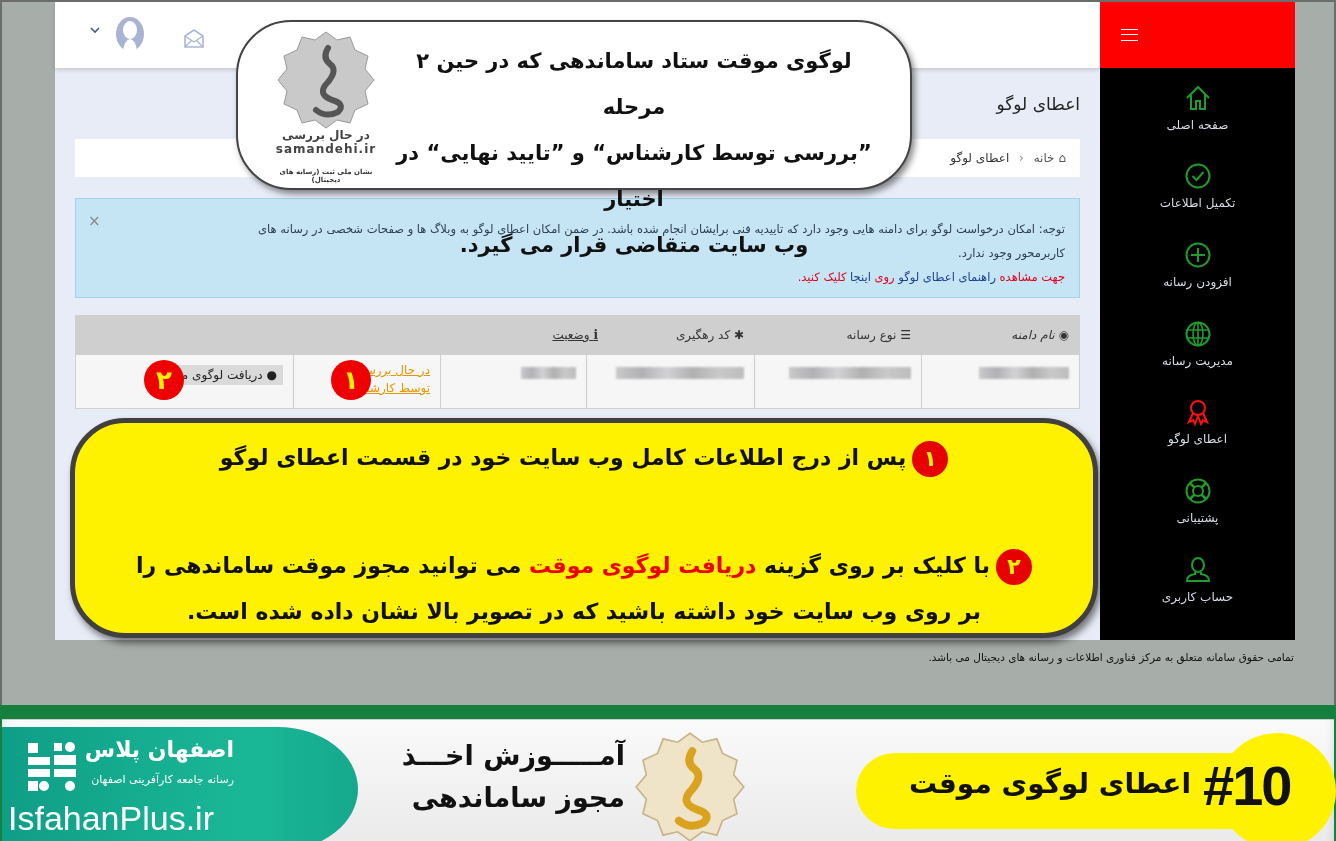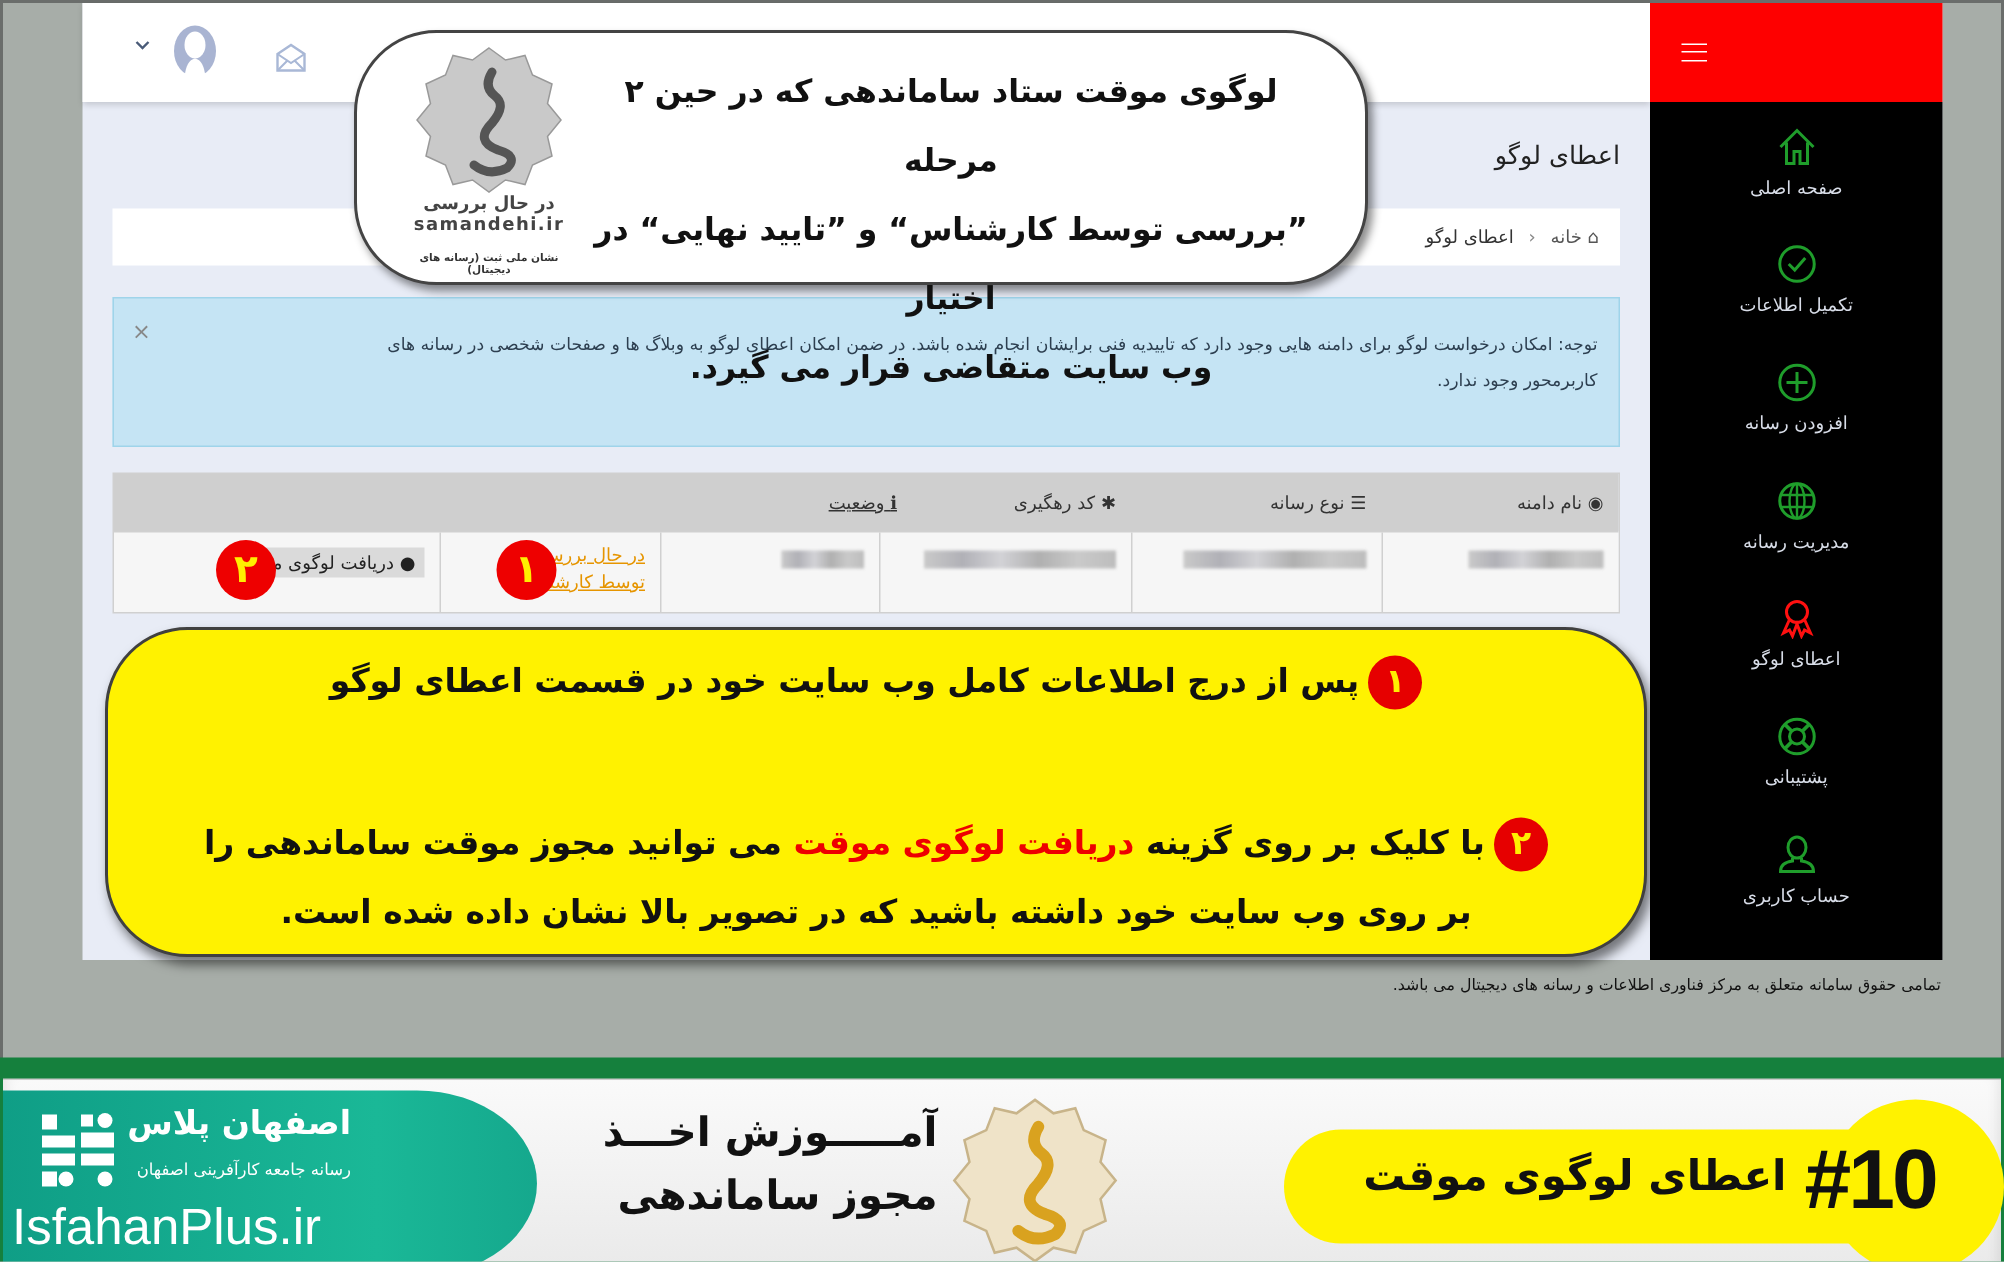--- a/index.html
+++ b/index.html
@@ -34,39 +34,39 @@
 
   .alert { position: absolute; left: 20px; top: 196px; width: 1005px; height: 100px; background: #c5e4f4; border: 1px solid #9fd4ea; direction: rtl; padding: 18px 14px 0 14px; font-size: 11.5px; line-height: 24px; color: #2d3f50; }
   .alert .close { position: absolute; left: 12px; top: 10px; font-size: 15px; color: #888; direction: ltr; cursor: pointer; }
   .alert .red { color: #e6001a; }
   .alert .blue { color: #1a3f8c; }
 
   .table { position: absolute; left: 20px; top: 313px; width: 1005px; border: 1px solid #d0d0d0; direction: rtl; font-size: 12px; }
   .thead { display: flex; height: 38px; background: #cfcfcf; }
   .tbody { display: flex; height: 54px; background: #f6f6f6; border-top: 1px solid #d0d0d0; }
   .c { padding: 12px 10px 0 10px; color: #333; }
-  .c1 { width: 158px; } .c2 { width: 167px; } .c3 { width: 168px; } .c4 { width: 146px; } .c5 { width: 147px; text-decoration: underline; } .c6 { flex: 1; }
+  .c1 { width: 158px; font-style: italic; } .c2 { width: 167px; } .c3 { width: 168px; } .c4 { width: 146px; } .c5 { width: 147px; text-decoration: underline; } .c6 { flex: 1; }
   .tbody .c { border-left: 1px solid #d0d0d0; }
   .tbody .c6 { border-left: none; }
   .blur { display: inline-block; height: 12px; background: linear-gradient(90deg,#bbb,#9a9aa2,#c7c7cc,#999,#bbb,#aaa); filter: blur(1px); opacity: 0.75; }
   .status-text { color: #e69500; line-height: 18px; padding-top: 6px; }
   .logo-btn { display: inline-block; background: #dadada; padding: 3px 6px; margin-top: -2px; cursor: pointer; color: #222; }
   .badge { position: absolute; width: 40px; height: 40px; border-radius: 50%; background: #ee0000; color: #ffef00; font-weight: bold; font-size: 26px; text-align: center; line-height: 40px; font-family: "DejaVu Sans", sans-serif; }
 
   
   .callout-top { position: absolute; left: 236px; top: 20px; width: 676px; height: 170px; background: #fff; border-radius: 55px; border: 2px solid #444; box-shadow: 3px 4px 6px rgba(0,0,0,0.45); }
   .callout-top .txt { position: absolute; right: 26px; top: 16px; width: 500px; text-align: center; direction: rtl; font-size: 21px; font-weight: bold; line-height: 46px; color: #111; }
   .seal { position: absolute; left: 38px; top: 8px; width: 100px; height: 100px; }
   .seal-caption { position: absolute; left: 22px; top: 106px; width: 132px; text-align: center; color: #444; font-weight: bold; }
   .seal-caption .a { font-size: 12px; direction: rtl; }
   .seal-caption .b { font-size: 12px; letter-spacing: 1px; }
   .seal-caption .c { font-size: 7px; direction: rtl; }
 
   
-  .callout-yellow { position: absolute; left: 70px; top: 418px; width: 1028px; height: 220px; background: #fff200; border-radius: 55px; border: 2px solid #404040; box-shadow: 3px 5px 7px rgba(0,0,0,0.5); direction: rtl; text-align: center; color: #111; font-weight: bold; font-size: 22px; }
+  .callout-yellow { position: absolute; left: 70px; top: 418px; width: 1028px; height: 220px; background: #fff200; border-radius: 55px; border: 5px solid #404040; box-shadow: 3px 5px 7px rgba(0,0,0,0.5); direction: rtl; text-align: center; color: #111; font-weight: bold; font-size: 22px; }
   .callout-yellow .p1 { position: absolute; top: 12px; left: 0; right: 0; line-height: 46px; }
   .callout-yellow .p2 { position: absolute; top: 120px; left: 0; right: 0; line-height: 46px; }
   .callout-yellow .hl { color: #ee0000; }
   .num-dot { display: inline-block; width: 36px; height: 36px; border-radius: 50%; background: #e60000; color: #ffef00; font-size: 22px; line-height: 36px; text-align: center; vertical-align: middle; margin-left: 6px; }
 
   .copyright { position: absolute; right: 42px; top: 651px; font-size: 10.5px; color: #111; direction: rtl; }
 
   
   .banner { position: absolute; left: 0; top: 705px; width: 1336px; height: 179px; background: #15803d; }
   .banner .strip { position: absolute; left: 2px; top: 14px; width: 1332px; height: 140px; background: linear-gradient(#fafafa,#e8e8e8); border-top: 1px solid #ccc; box-shadow: inset 0 -8px 10px rgba(0,0,0,0.12); }
@@ -174,20 +174,27 @@
     <span class="home">⌂</span>
     <span style="color:#555">خانه</span>
     <span class="sep">‹</span>
     <span>اعطای لوگو</span>
   </div>
 
   <div class="alert">
     <span class="close">×</span>
     <div>توجه: امکان درخواست لوگو برای دامنه هایی وجود دارد که تاییدیه فنی برایشان انجام شده باشد. در ضمن امکان اعطای لوگو به وبلاگ ها و صفحات شخصی در رسانه های</div>
     <div>کاربرمحور وجود ندارد.</div>
+    <div>
+      <span class="red">جهت مشاهده</span>
+      <span class="blue">راهنمای اعطای لوگو</span>
+      <span class="red">روی</span>
+      <span class="blue">اینجا</span>
+      <span class="red">کلیک کنید.</span>
+    </div>
   </div>
 
   <div class="table">
     <div class="thead">
       <div class="c c1"><span>◉</span> <span>نام دامنه</span></div>
       <div class="c c2"><span>☰</span> <span>نوع رسانه</span></div>
       <div class="c c4"><span>✱</span> <span>کد رهگیری</span></div>
       <div class="c c5"><span style="font-weight:bold;font-family:'DejaVu Serif',serif">i</span> <span>وضعیت</span></div>
       <div class="c c6"></div>
     </div>

